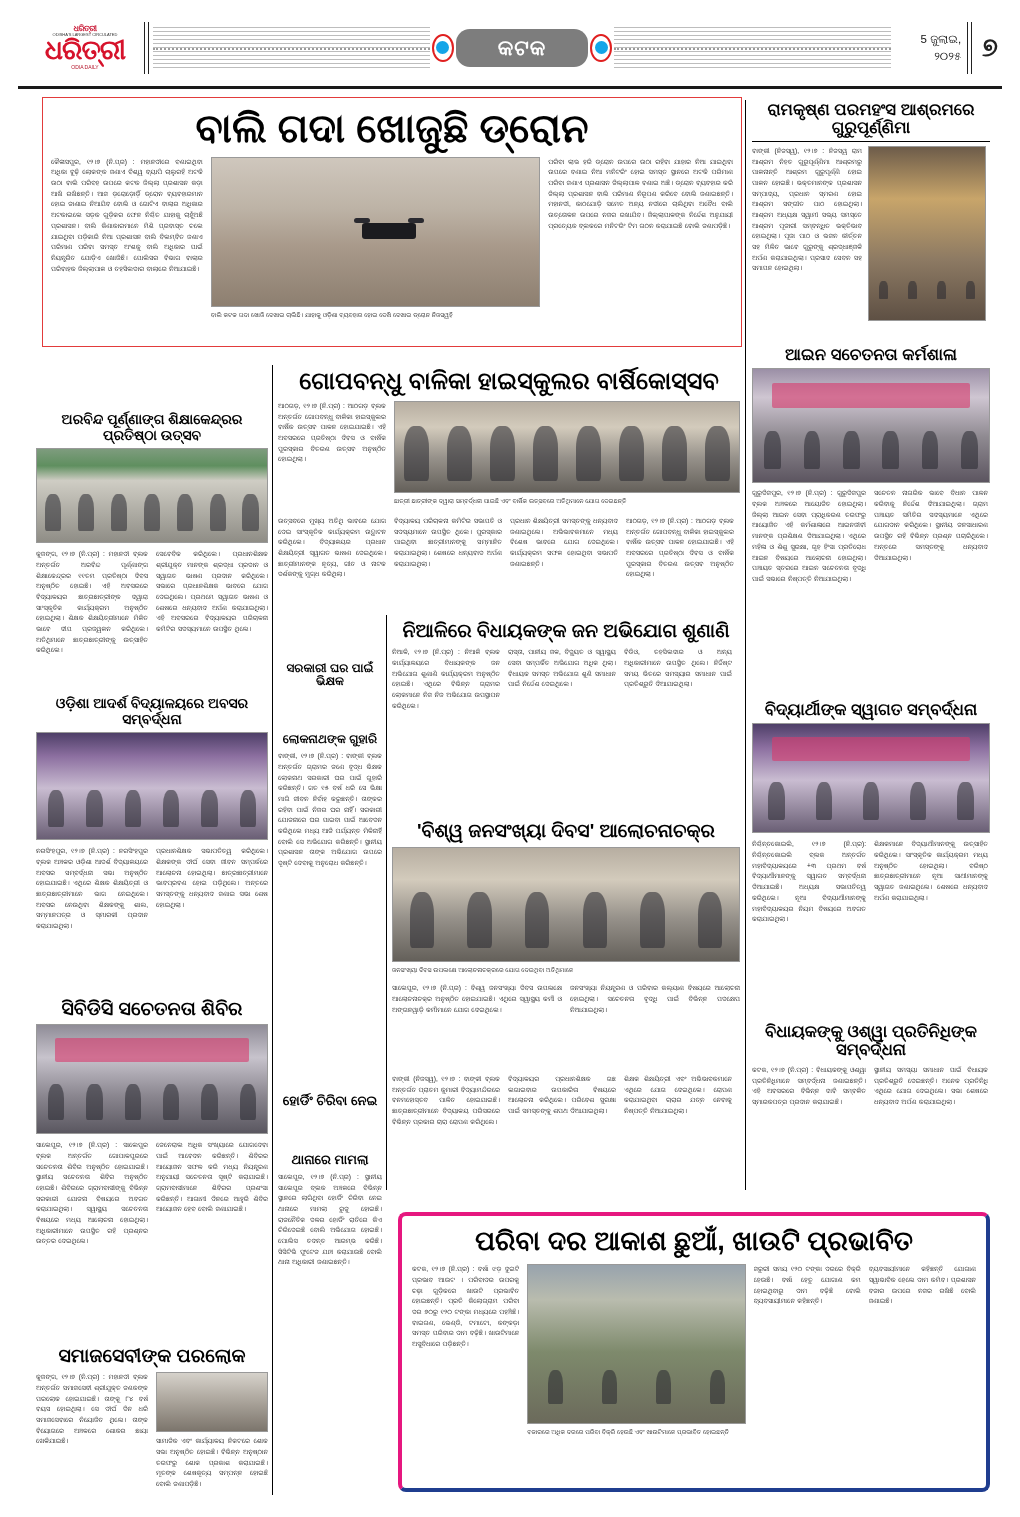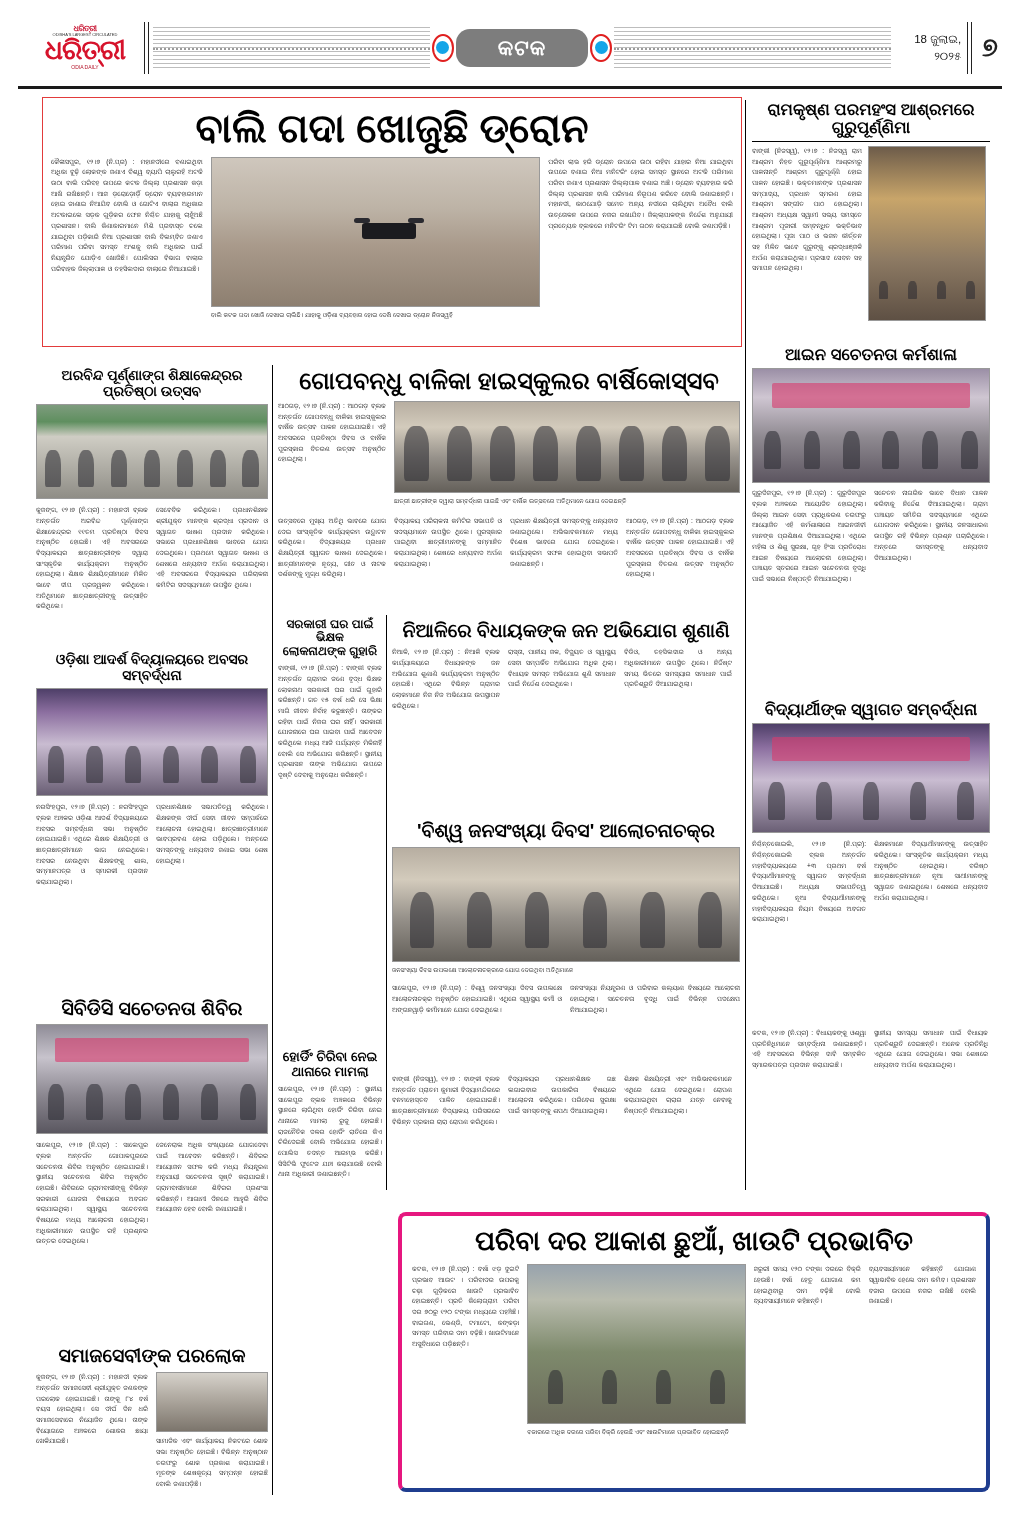--- a/index.html
+++ b/index.html
@@ -83,21 +83,21 @@
 
   
   .hl {
     font-weight: bold; color: #000; text-align: center;
     line-height: 1.12;
   }
   .hl-xxl { font-size: 40px; letter-spacing: 0px; }
   .hl-xl  { font-size: 24px; }
   .hl-l   { font-size: 19px; }
   .hl-m   { font-size: 16.5px; }
-  .hl-s   { font-size: 14px; }
+  .hl-s   { font-size: 14px; margin-top: 44px; }
 
   .body-col {
     font-size: 6.6px; line-height: 1.62; color: #1a1a1a;
     text-align: justify; text-align-last: left;
     word-spacing: 0.5px;
     overflow: hidden;
   }
   .caption {
     font-size: 6.2px; line-height: 1.5; color: #222; text-align: justify;
     overflow: hidden;
@@ -197,21 +197,21 @@
         <i></i>
       </div>
     <div class="city-pill">କଟକ</div>
     <div class="blue-dot">
         <i></i>
       </div>
     <div class="wave-strip">
       <div class="wave-dotline"></div>
     </div>
     <div class="date-block">
-      <div>18 ଜୁଲାଇ,</div>
+      <div>5 ଜୁଲାଇ,</div>
       <div>୨୦୨୫</div>
     </div>
     <div class="dbl-rule"></div>
     <div class="page-num">୭</div>
     <div class="masthead-underline"></div>
   </div>
 
   <div class="lead-box" style="left:42px; top:97px; width:700px; height:250px; padding:6px 8px;">
     <div class="hl hl-xxl" style="margin:2px 0 6px;">ବାଲି ଗଦା ଖୋଜୁଛି ଡ୍ରୋନ</div>
     <div style="display:flex; gap:8px; height:176px;">
@@ -372,20 +372,21 @@
         </div>
     </div>
     <div class="caption" style="margin-top:3px; height:14px;">ଜନସଂଖ୍ୟା ଦିବସ ଉପଲକ୍ଷେ ଆଲୋଚନାଚକ୍ରରେ ଯୋଗ ଦେଇଥିବା ଅତିଥିମାନେ</div>
     <div style="display:flex; gap:8px; margin-top:4px;">
       <div class="body-col" style="width:170px; height:52px;">ସାଲେପୁର, ୧୨।୭ (ନି.ପ୍ର) : ବିଶ୍ୱ ଜନସଂଖ୍ୟା ଦିବସ ଉପଲକ୍ଷେ ଆଲୋଚନାଚକ୍ର ଅନୁଷ୍ଠିତ ହୋଇଯାଇଛି। ଏଥିରେ ସ୍ୱାସ୍ଥ୍ୟ କର୍ମୀ ଓ ଅଙ୍ଗନୱାଡ଼ି କର୍ମୀମାନେ ଯୋଗ ଦେଇଥିଲେ।</div>
       <div class="body-col" style="width:170px; height:52px;">ଜନସଂଖ୍ୟା ନିୟନ୍ତ୍ରଣ ଓ ପରିବାର କଲ୍ୟାଣ ବିଷୟରେ ଆଲୋଚନା ହୋଇଥିଲା। ସଚେତନତା ବୃଦ୍ଧି ପାଇଁ ବିଭିନ୍ନ ପଦକ୍ଷେପ ନିଆଯାଇଥିଲା।</div>
     </div>
   </div>
 
   <div style="position:absolute; left:752px; top:1022px; width:238px;">
+    <div class="hl hl-m">ବିଧାୟକଙ୍କୁ ଓଶ୍ୱା ପ୍ରତିନିଧିଙ୍କ ସମ୍ବର୍ଦ୍ଧନା</div>
     <div style="display:flex; gap:8px; margin-top:6px;">
       <div class="body-col" style="width:114px; height:395px;">କଟକ, ୧୨।୭ (ନି.ପ୍ର) : ବିଧାୟକଙ୍କୁ ଓଶ୍ୱା ପ୍ରତିନିଧିମାନେ ସମ୍ବର୍ଦ୍ଧନା ଜଣାଇଛନ୍ତି। ଏହି ଅବସରରେ ବିଭିନ୍ନ ଦାବି ସମ୍ବଳିତ ସ୍ମାରକପତ୍ର ପ୍ରଦାନ କରାଯାଇଛି।</div>
       <div class="body-col" style="width:114px; height:395px;">ସ୍ଥାନୀୟ ସମସ୍ୟା ସମାଧାନ ପାଇଁ ବିଧାୟକ ପ୍ରତିଶ୍ରୁତି ଦେଇଛନ୍ତି। ଅନେକ ପ୍ରତିନିଧି ଏଥିରେ ଯୋଗ ଦେଇଥିଲେ। ସଭା ଶେଷରେ ଧନ୍ୟବାଦ ଅର୍ପଣ କରାଯାଇଥିଲା।</div>
     </div>
   </div>
 
   <div style="position:absolute; left:36px; top:998px; width:232px;">
     <div class="hl hl-l">ସିବିଡିସି ସଚେତନତା ଶିବିର</div>
     <div class="photo p-camp" style="height:110px; margin-top:5px;">
       <div class="banner"></div>

